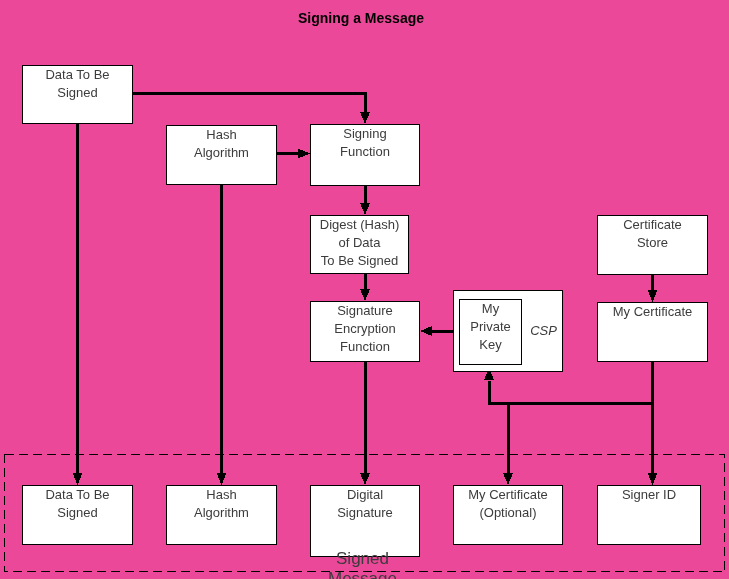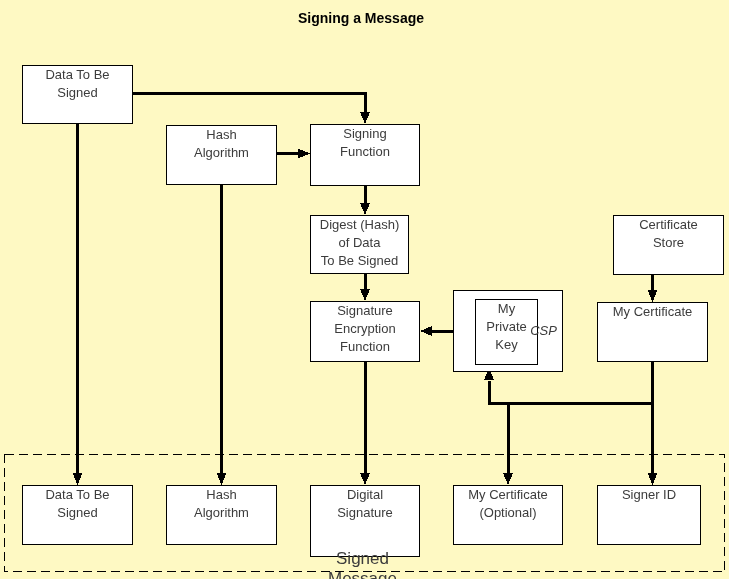--- a/index.html
+++ b/index.html
@@ -1,20 +1,20 @@
 <!DOCTYPE html>
 <html><head>
 <meta charset="utf-8">
 <style>
   html, body { margin: 0; padding: 0; background: #ffffff; }
   .canvas {
     position: relative;
     width: 729px;
     height: 579px;
-    background: #fef9c3;
+    background: #ec4899;
     font-family: "Liberation Sans", sans-serif;
     overflow: hidden;
   }
   .title {
     position: absolute;
     left: 0;
     top: 10px;
     width: 722px;
     text-align: center;
     font-size: 14px;
@@ -161,29 +161,29 @@
 To Be Signed</span>
   </div>
 
   <div class="box" style="left:310px; top:301px; width:110px; height:61px;">
     <span class="box-label">Signature
 Encryption
 Function</span>
   </div>
 
   <div class="box" style="left:453px; top:290px; width:110px; height:82px;">
-    <div class="box" style="left:5px; top:8px; width:63px; height:66px;margin-left:16px;">
+    <div class="box" style="left:5px; top:8px; width:63px; height:66px;">
       <span class="box-label">My
 Private
 Key</span>
     </div>
     <span class="csp-text">CSP</span>
   </div>
 
-  <div class="box" style="left:613px; top:215px; width:111px; height:60px;">
+  <div class="box" style="left:597px; top:215px; width:111px; height:60px;">
     <span class="box-label">Certificate
 Store</span>
   </div>
 
   <div class="box" style="left:597px; top:302px; width:111px; height:60px;">
     <span class="box-label">My Certificate</span>
   </div>
 
   <div class="box" style="left:22px; top:485px; width:111px; height:60px;">
     <span class="box-label">Data To Be

